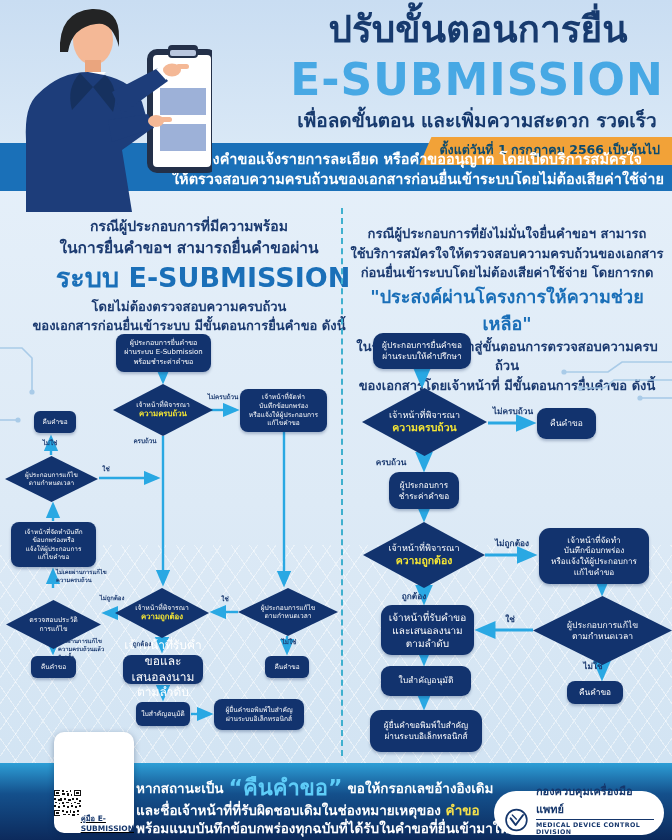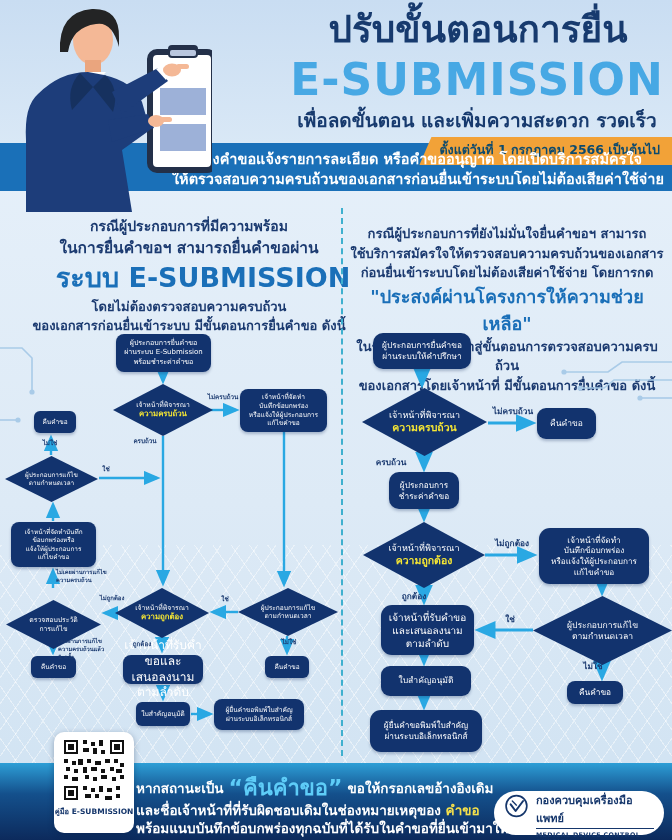--- a/index.html
+++ b/index.html
@@ -34,23 +34,23 @@
     background:repeating-linear-gradient(55deg,rgba(255,255,255,.45) 0 1px,transparent 1px 15px),
                repeating-linear-gradient(-55deg,rgba(255,255,255,.45) 0 1px,transparent 1px 15px);}
   .circuit{position:absolute;z-index:1;}
   
   .footer{position:absolute;left:0;top:763px;width:672px;height:77px;background:linear-gradient(180deg,#2d9ed6 0%,#14508c 40%,#0c2a5c 100%);}
   .fline1{position:absolute;left:136px;top:770px;width:380px;display:flex;align-items:center;gap:5px;color:#fff;font-weight:bold;font-size:13.5px;white-space:nowrap;}
   .fbig{font-size:22px;color:#5ecdf8;}
   .fline2{position:absolute;left:136px;top:799px;width:400px;color:#fff;font-weight:bold;font-size:13.5px;white-space:nowrap;}
   .fyellow{color:#f5e04b;}
   .fline3{position:absolute;left:136px;top:817px;width:430px;color:#fff;font-weight:bold;font-size:13.5px;white-space:nowrap;}
-  .qrcard{position:absolute;left:54px;top:732px;width:80px;height:101px;background:#fff;border-radius:10px;box-shadow:0 2px 6px rgba(10,30,70,.35);display:flex;flex-direction:column;align-items:center;padding-top:8px;box-sizing:border-box;z-index:6;}
+  .qrcard{position:absolute;left:54px;top:732px;width:80px;height:101px;background:#fff;border-radius:10px;box-shadow:0 2px 6px rgba(10,30,70,.35);display:flex;flex-direction:row;align-items:flex-end;padding-top:8px;box-sizing:border-box;z-index:6;text-decoration:underline;}
   .qrlabel{margin-top:5px;color:#15366b;font-size:7.5px;font-weight:bold;}
-  .orgpill{position:absolute;left:494px;top:791px;width:170px;height:44px;background:#fff;border-radius:22px;display:flex;align-items:flex-start;padding:0 10px;box-sizing:border-box;gap:7px;z-index:6;}
+  .orgpill{position:absolute;left:494px;top:791px;width:170px;height:44px;background:#fff;border-radius:22px;display:flex;align-items:flex-end;padding:0 10px;box-sizing:border-box;gap:7px;z-index:6;}
   .orgtxt{display:flex;flex-direction:column;}
   .orgth{color:#15366b;font-size:11px;font-weight:bold;border-bottom:1.5px solid #15366b;padding-bottom:1px;}
   .orgen{color:#15366b;font-size:6.3px;font-weight:bold;letter-spacing:.4px;margin-top:1.5px;}
   .man{position:absolute;left:0;top:0;z-index:5;}
 </style>
 </head>
 <body>
 
 <div class="poster">
 

